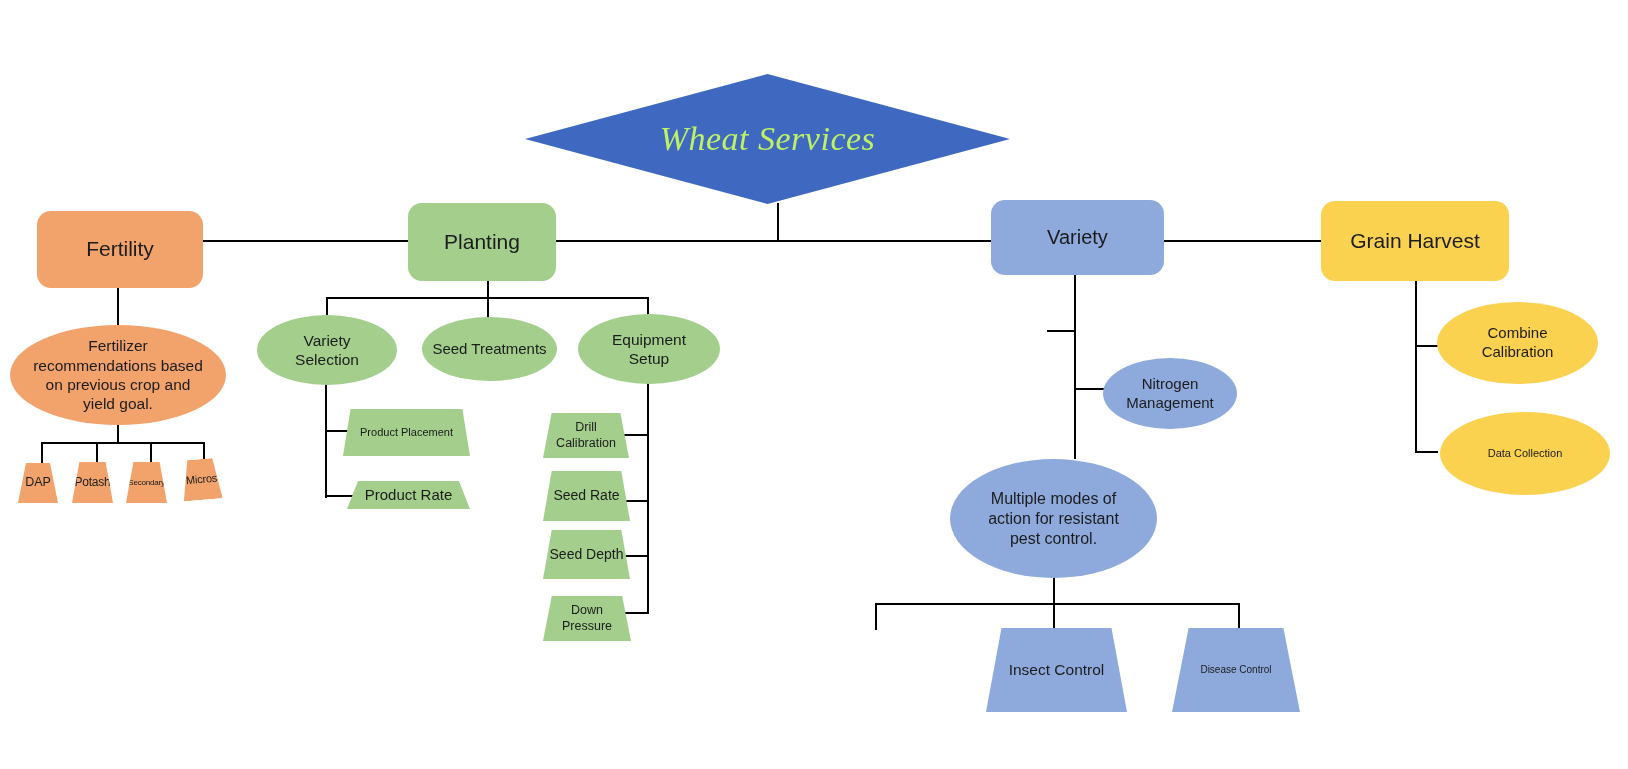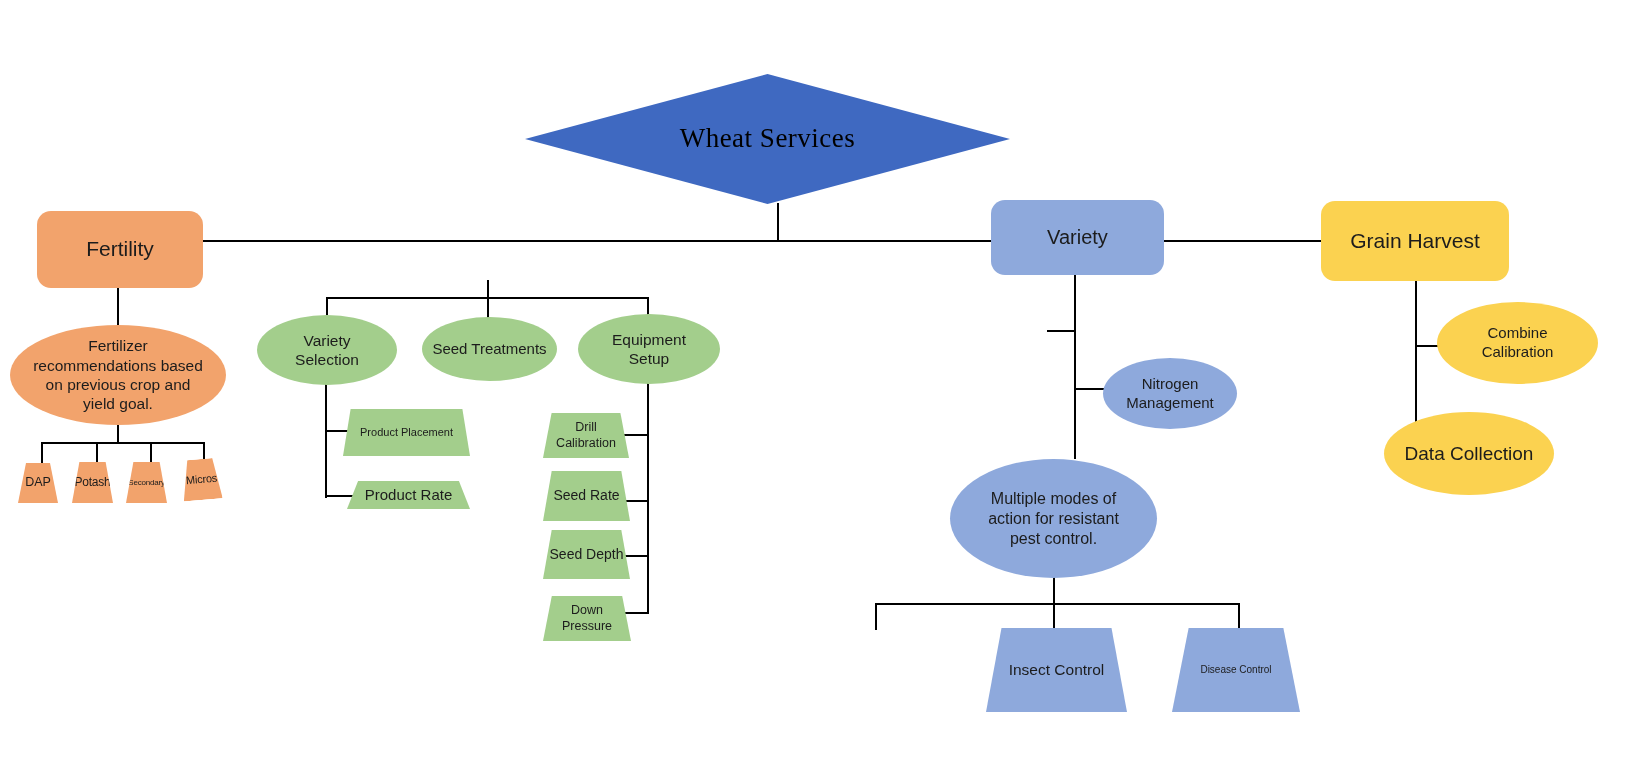--- a/index.html
+++ b/index.html
@@ -4,22 +4,22 @@
 <style>
   html,body{margin:0;padding:0;background:#fff;}
   .canvas{position:relative;width:1628px;height:769px;background:#fff;overflow:hidden;
           font-family:"Liberation Sans",sans-serif;color:#1c1c1c;}
   .ln{position:absolute;background:#000;}
   .shape{position:absolute;display:flex;align-items:center;justify-content:center;
          text-align:center;box-sizing:border-box;line-height:1.25;}
   .rbox{border-radius:14px;}
   .ellipse{border-radius:50%;}
   .diamond{clip-path:polygon(50% 0,100% 50%,50% 100%,0 50%);
-           font-family:"Liberation Serif",serif;color:#000000;font-size:27px;letter-spacing:.5px;
-           background:var(--c-root,#3F69C1);}
+           font-family:"Liberation Serif",serif;color:#bef264;font-size:34px;letter-spacing:.5px;
+           background:var(--c-root,#3F69C1);font-style:italic;}
   .c-fert{background:var(--c-fertility,#F2A36C);}
   .c-plant{background:var(--c-planting,#A3CE8C);}
   .c-scout{background:var(--c-scouting,#8EA9DC);}
   .c-harv{background:var(--c-harvest,#FBD250);}
   .hd{font-size:21px;}
 </style>
 </head>
 <body>
 
 <div class="canvas">
@@ -60,20 +60,21 @@
   <div class="ln" style="left:1053px;top:603px;width:2px;height:27px"></div>
   <div class="ln" style="left:1238px;top:603px;width:2px;height:27px"></div>
 
   <div class="ln" style="left:1415px;top:280px;width:2px;height:173px"></div>
   <div class="ln" style="left:1415px;top:345px;width:23px;height:2px"></div>
   <div class="ln" style="left:1415px;top:451px;width:23px;height:2px"></div>
 
   <div class="shape diamond" style="left:525px;top:74px;width:485px;height:130px">Wheat Services</div>
 
   <div class="shape rbox c-fert hd" style="left:37px;top:211px;width:166px;height:77px">Fertility</div>
+  <div class="shape rbox c-plant hd" style="left:408px;top:203px;width:148px;height:78px">Planting</div>
   <div class="shape rbox c-scout" style="left:991px;top:200px;width:173px;height:75px;font-size:20px">Variety</div>
   <div class="shape rbox c-harv hd" style="left:1321px;top:201px;width:188px;height:80px">Grain Harvest</div>
 
   <div class="shape ellipse c-fert" style="left:10px;top:325px;width:216px;height:100px;font-size:15.5px;padding:0 20px">Fertilizer recommendations based on previous crop and yield goal.</div>
   <div class="shape c-fert" style="left:18px;top:463px;width:40px;height:40px;font-size:12.5px;clip-path:polygon(20% 0,80% 0,100% 100%,0 100%)">DAP</div>
   <div class="shape c-fert" style="left:72px;top:462px;width:41px;height:41px;font-size:12px;letter-spacing:-.2px;clip-path:polygon(18% 0,82% 0,100% 100%,0 100%)">Potash</div>
   <div class="shape c-fert" style="left:126px;top:462px;width:41px;height:41px;font-size:8px;letter-spacing:-.2px;clip-path:polygon(18% 0,82% 0,100% 100%,0 100%)">Secondary</div>
   <div class="shape c-fert" style="left:182px;top:459px;width:39px;height:41px;font-size:11px;letter-spacing:-.2px;transform:rotate(-5deg);clip-path:polygon(18% 0,82% 0,100% 100%,0 100%)">Micros</div>
 
   <div class="shape ellipse c-plant" style="left:257px;top:315px;width:140px;height:70px;font-size:15.5px;padding:0 28px">Variety Selection</div>
@@ -88,15 +89,15 @@
   <div class="shape c-plant" style="left:543px;top:530px;width:87px;height:49px;font-size:14px;clip-path:polygon(10% 0,90% 0,100% 100%,0 100%)">Seed Depth</div>
   <div class="shape c-plant" style="left:543px;top:596px;width:88px;height:45px;font-size:12.5px;padding:0 10px;clip-path:polygon(10% 0,90% 0,100% 100%,0 100%)">Down Pressure</div>
 
   <div class="shape ellipse c-scout" style="left:1103px;top:358px;width:134px;height:71px;font-size:15px;padding:0 14px">Nitrogen Management</div>
   <div class="shape ellipse c-scout" style="left:950px;top:459px;width:207px;height:119px;font-size:16px;padding:0 28px">Multiple modes of action for resistant pest control.</div>
 
   <div class="shape c-scout" style="left:986px;top:628px;width:141px;height:84px;font-size:15.5px;clip-path:polygon(11% 0,89% 0,100% 100%,0 100%)">Insect Control</div>
   <div class="shape c-scout" style="left:1172px;top:628px;width:128px;height:84px;font-size:10px;clip-path:polygon(13% 0,87% 0,100% 100%,0 100%)">Disease Control</div>
 
   <div class="shape ellipse c-harv" style="left:1437px;top:302px;width:161px;height:82px;font-size:15px;padding:0 30px">Combine Calibration</div>
-  <div class="shape ellipse c-harv" style="left:1384px;top:412px;width:170px;height:83px;font-size:19px;padding:0 20px">Data Collection</div>
+  <div class="shape ellipse c-harv" style="left:1440px;top:412px;width:170px;height:83px;font-size:11px;padding:0 20px">Data Collection</div>
 
 </div>
 
 </body></html>

